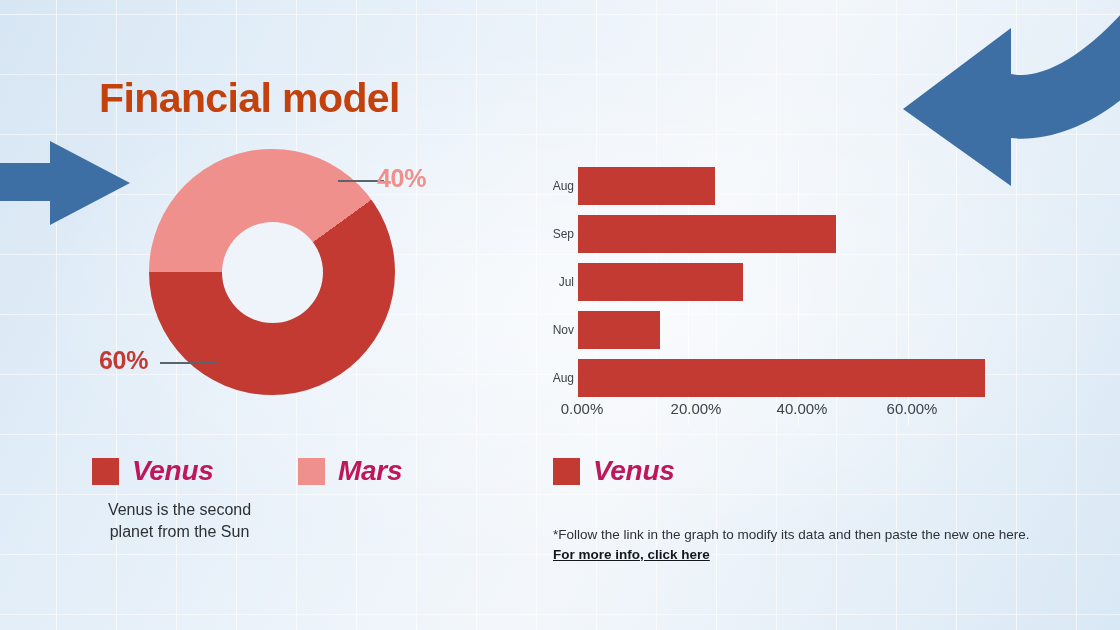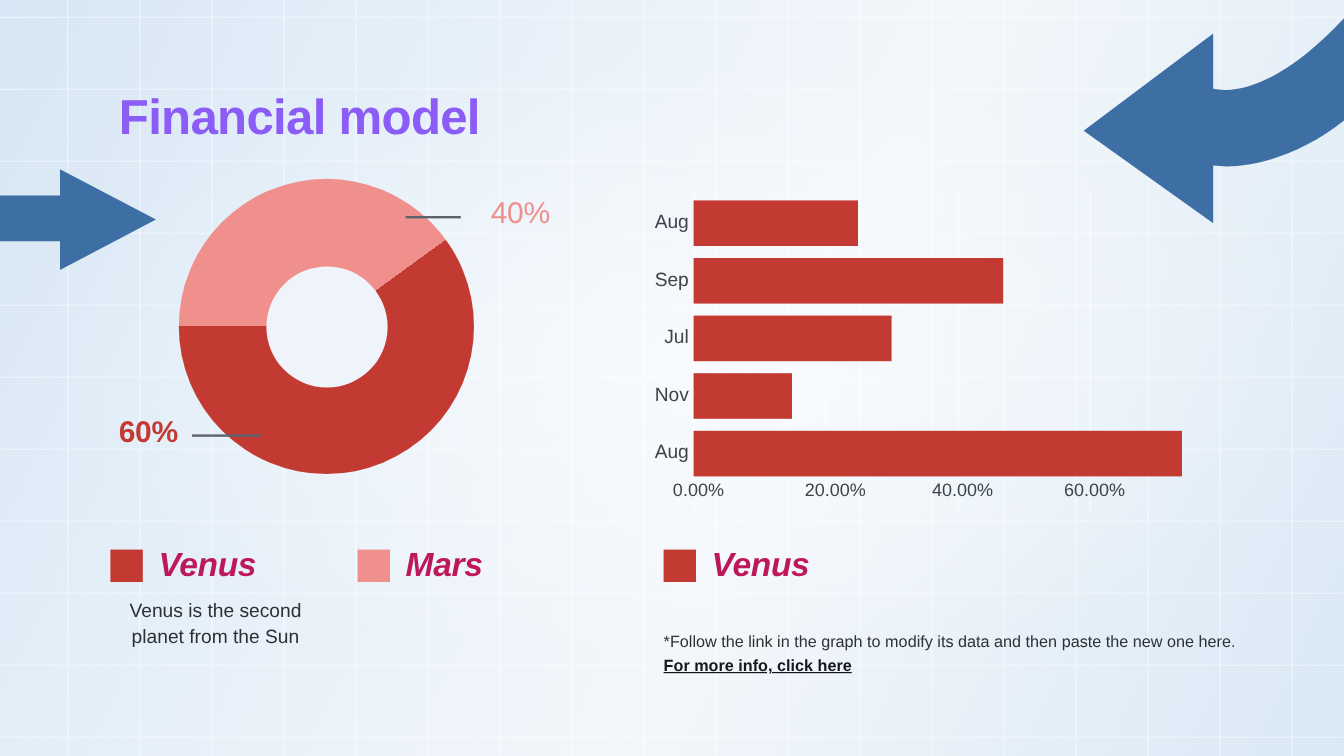--- a/index.html
+++ b/index.html
@@ -30,52 +30,52 @@
     position:absolute; inset:0; pointer-events:none;
     background:radial-gradient(ellipse 70% 60% at 52% 48%, rgba(255,255,255,.55) 0%, rgba(255,255,255,0) 70%);
   }
 
   .arrow{ position:absolute; }
   #arrow-left { left:-78px; top:137px; }
   #arrow-right{ right:-6px; top:6px; }
 
   #page-title{
     position:absolute; left:99px; top:75px;
-    font-size:41px; font-weight:bold; color:#8b5cf6;
+    font-size:41px; font-weight:bold; color:#c2410c;
     letter-spacing:-.6px;
   }
 
   
   #donut-chart{ position:absolute; left:149px; top:149px; width:246px; height:246px; }
   #donut-ring{
     position:absolute; inset:0; border-radius:50%;
   }
   #donut-hole{
     position:absolute; left:50%; top:50%; width:101px; height:101px;
     margin:-50.5px 0 0 -50.5px; border-radius:50%;
     background:#eef4fa;
   }
   .leader{ position:absolute; height:2px; background:#5c636b; }
   #leader-40{ left:338px; top:180px; width:46px; }
   #leader-60{ left:160px; top:362px; width:58px; }
   #label-40{
     position:absolute; left:377px; top:164px;
-    font-size:25px; font-weight:normal; color:#ef908d; letter-spacing:-.3px;margin-left:32px;
+    font-size:25px; font-weight:bold; color:#ef908d; letter-spacing:-.3px;
   }
   #label-60{
     position:absolute; left:99px; top:346px;
     font-size:25px; font-weight:bold; color:#c33a33; letter-spacing:-.3px;
   }
 
   
   #bar-chart{ position:absolute; left:540px; top:160px; width:470px; height:265px; }
   .bar-row{ position:absolute; left:0; height:38px; width:100%; }
   .bar-cat{
     position:absolute; left:0; width:34px; text-align:right;
-    font-size:16px; color:#3c4349; line-height:38px;
+    font-size:12px; color:#3c4349; line-height:38px;
   }
   .bar-fill{
     position:absolute; left:38px; top:0; height:38px;
     background:#c33a33;
   }
   .vgrid{ position:absolute; top:0; bottom:0; width:1px; background:rgba(255,255,255,.75); }
   .tick-label{
     position:absolute; top:240px; font-size:15px; color:#3c4349;
     transform:translateX(-50%); white-space:nowrap;
   }

